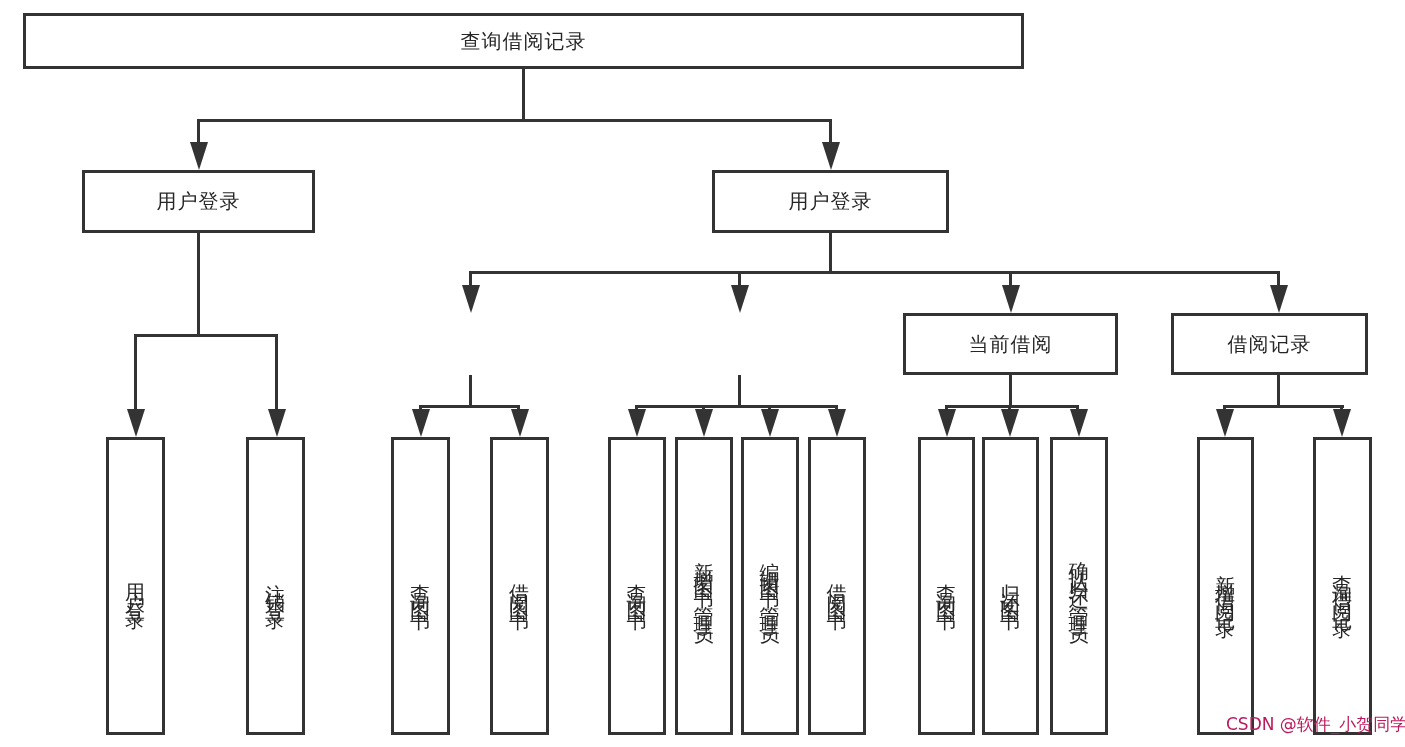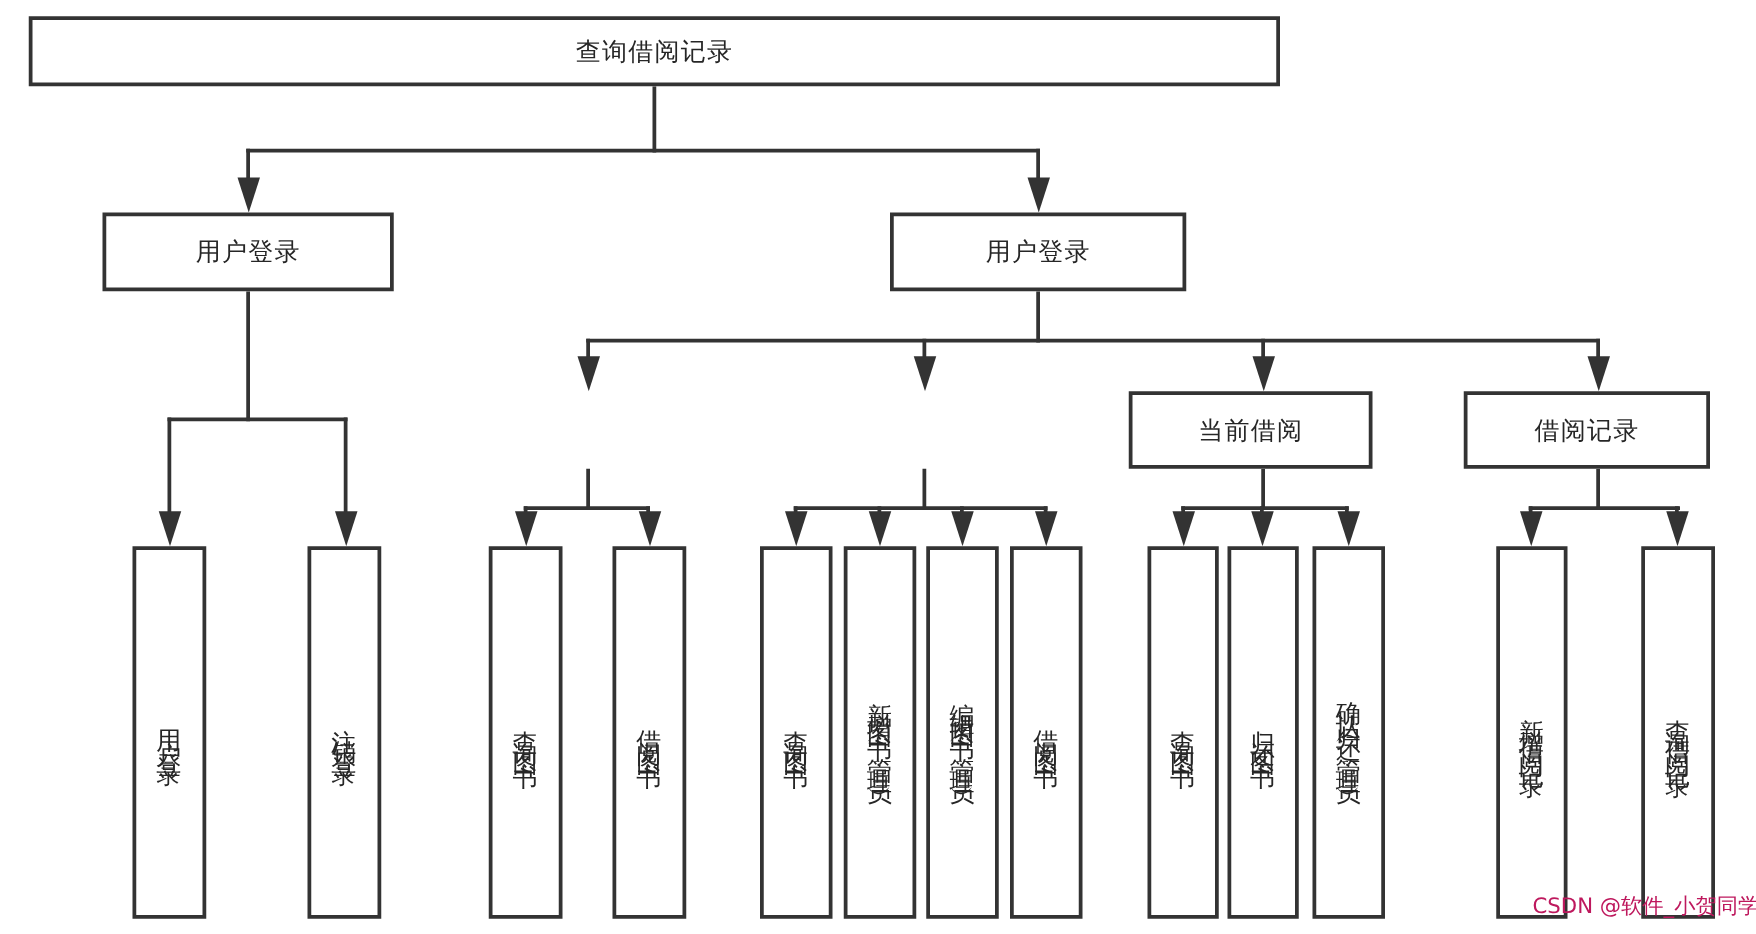--- a/index.html
+++ b/index.html
@@ -136,21 +136,21 @@
     <span class="lbl">查询借阅记录</span>
   </div>
 
   <div class="box" style="left:82px;top:170px;width:233px;height:63px">
     <span class="lbl">用户登录</span>
   </div>
   <div class="box" style="left:712px;top:170px;width:237px;height:63px">
     <span class="lbl">用户登录</span>
   </div>
 
-  <div class="box" style="left:903px;top:313px;width:195px;height:62px">
+  <div class="box" style="left:903px;top:313px;width:215px;height:62px">
     <span class="lbl">当前借阅</span>
   </div>
   <div class="box" style="left:1171px;top:313px;width:197px;height:62px">
     <span class="lbl">借阅记录</span>
   </div>
 
   <div class="box vbox" style="left:106px;top:437px;width:59px;height:298px">
     <span class="lbl">用户登录</span>
   </div>
   <div class="box vbox" style="left:246px;top:437px;width:59px;height:298px">

